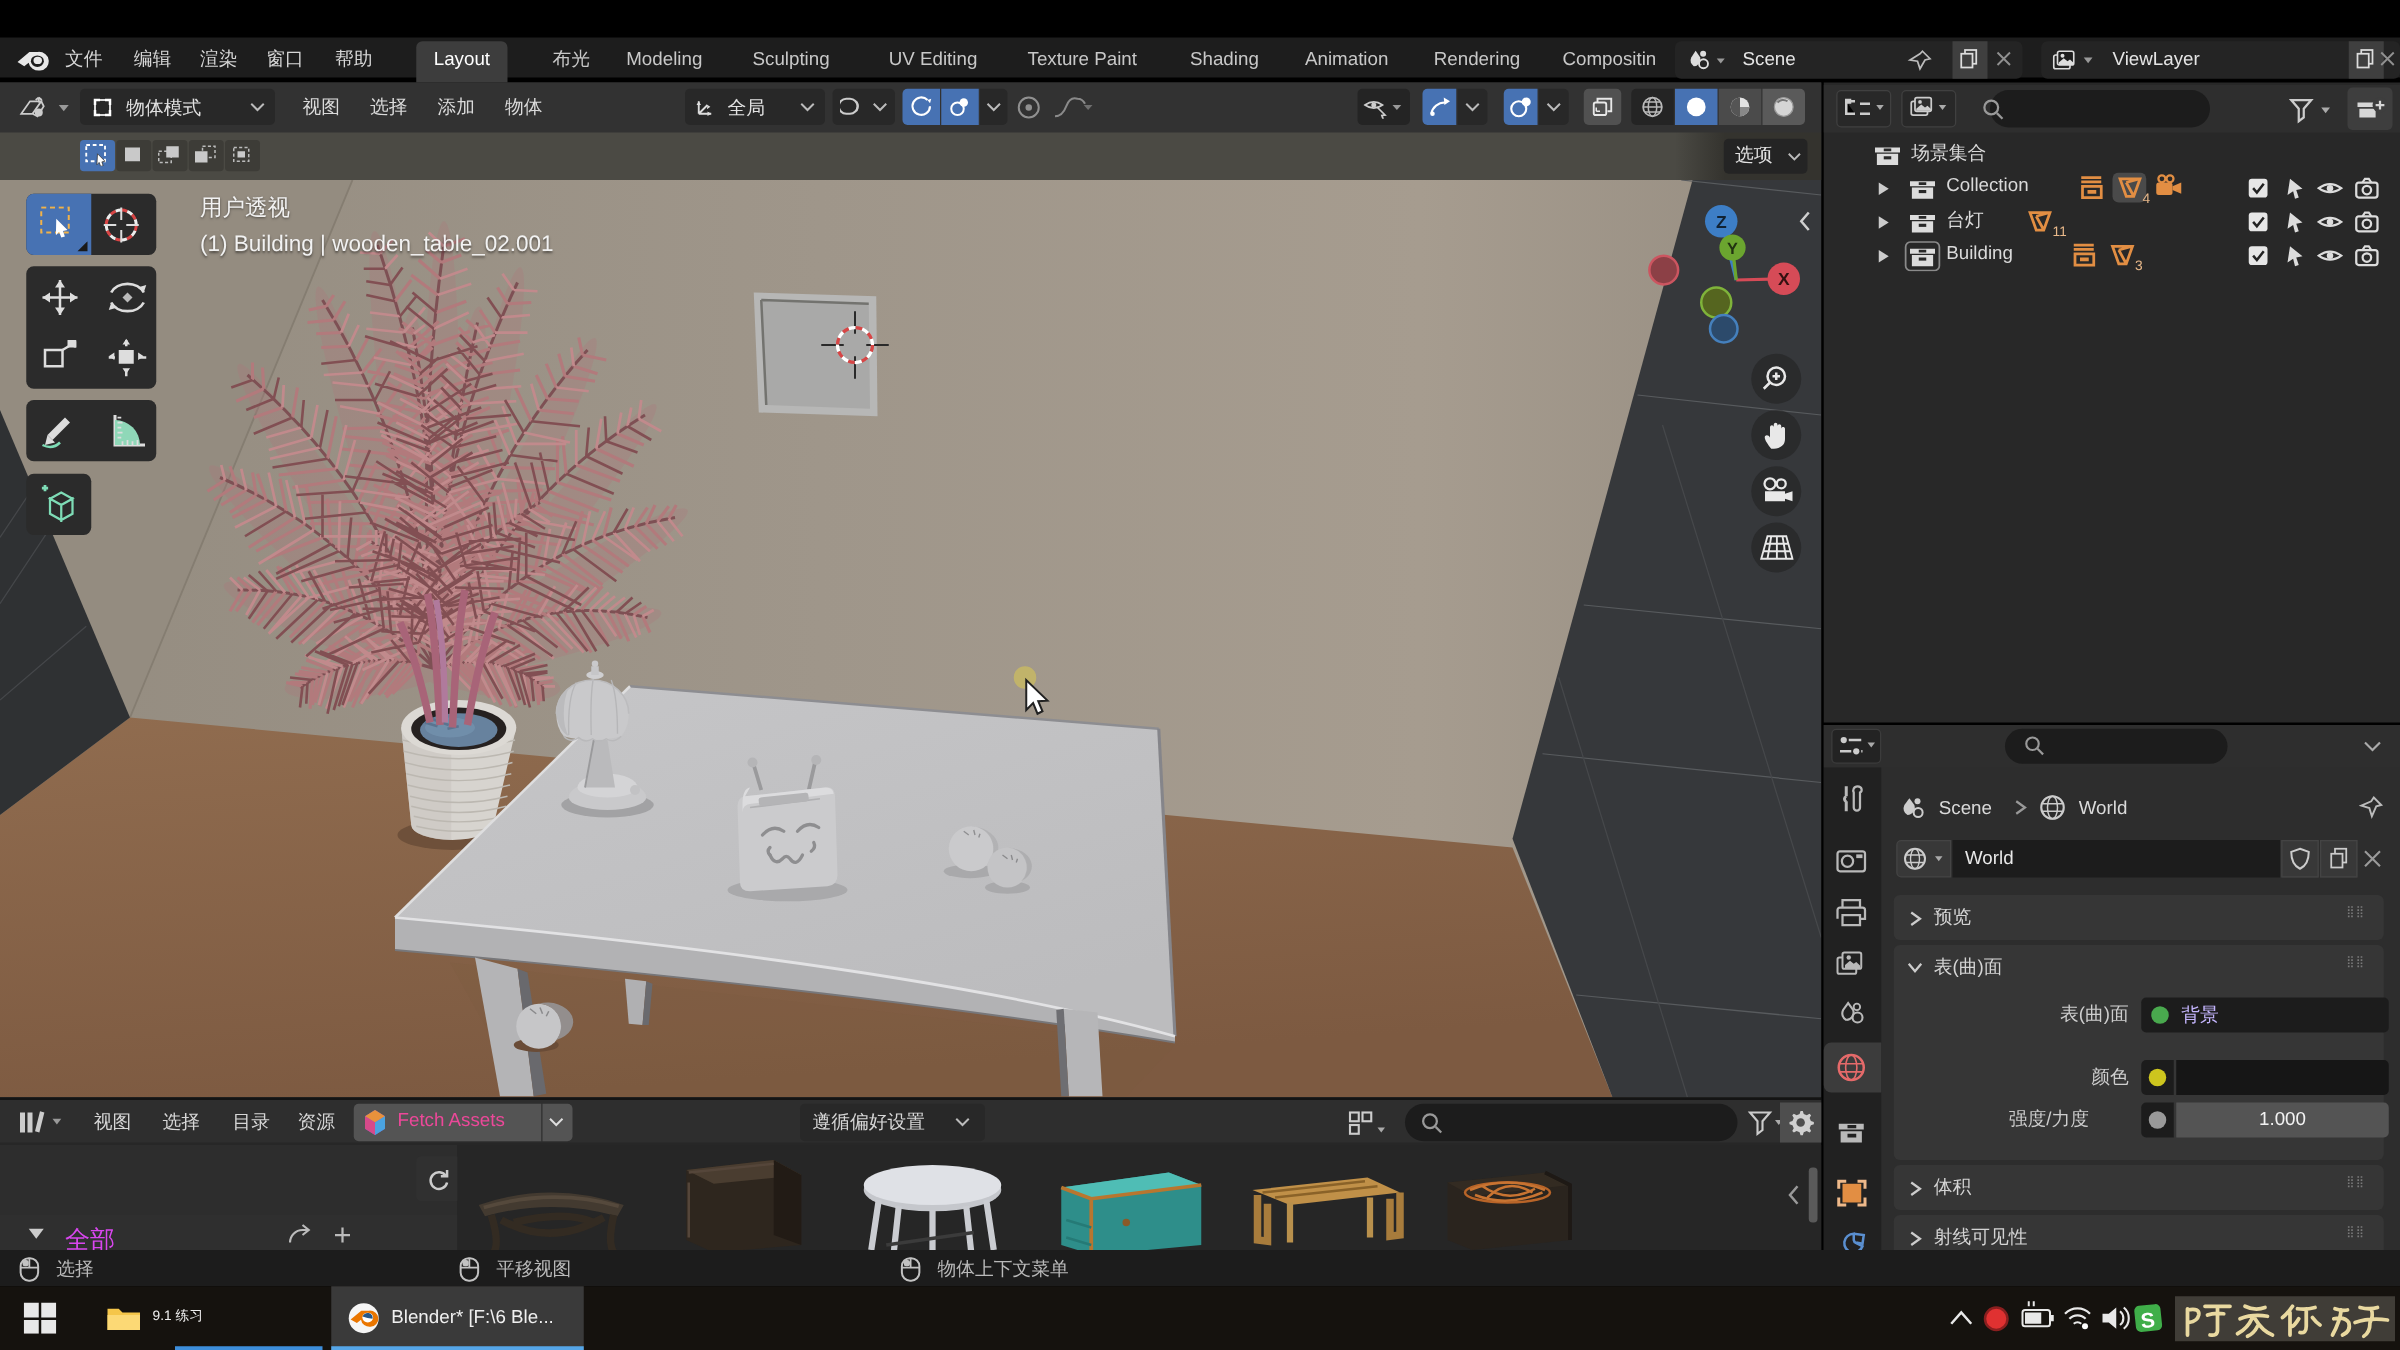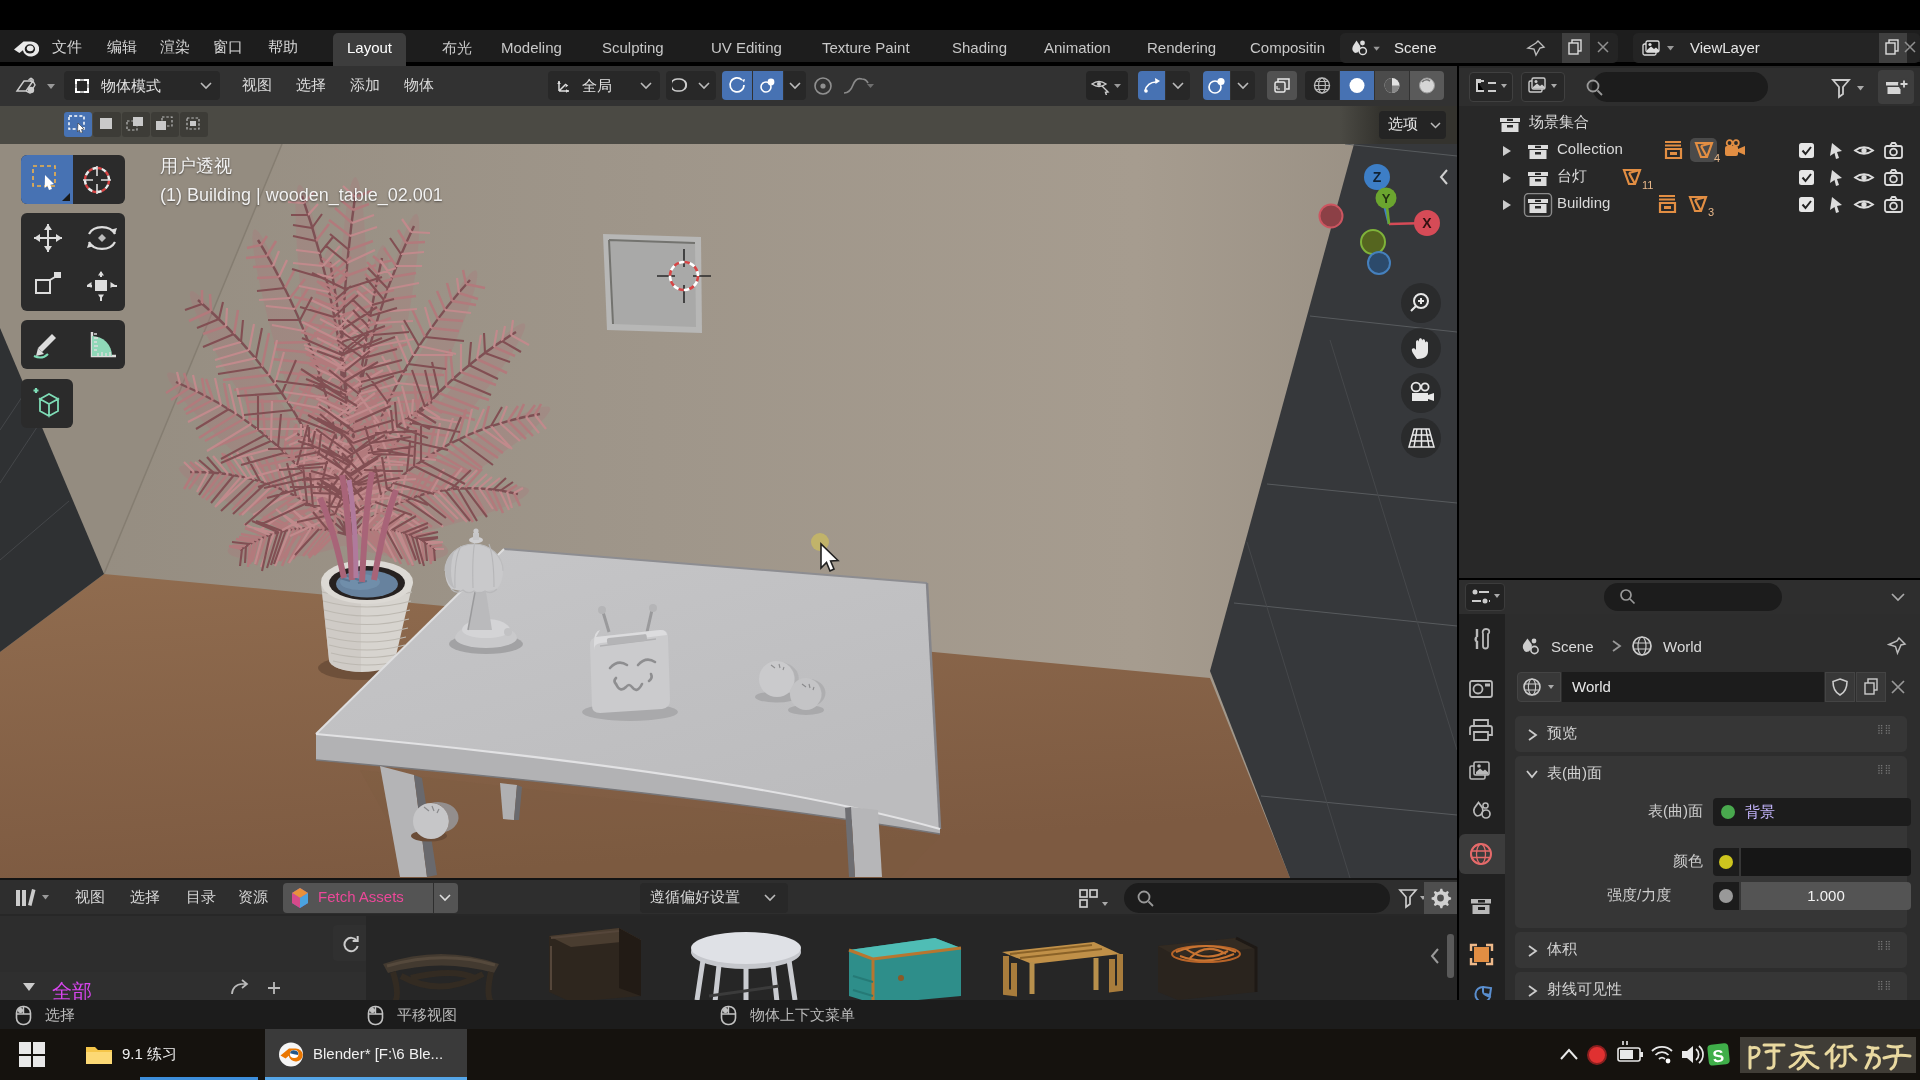--- a/index.html
+++ b/index.html
@@ -943,21 +943,21 @@
  <svg class="abs" style="left:19px;top:13px" width="26" height="25" viewBox="0 0 26 25">
         <rect x="0" y="0" width="12" height="12" fill="#e8e8e8"></rect>
         <rect x="14" y="0" width="12" height="12" fill="#e8e8e8"></rect>
         <rect x="0" y="14" width="12" height="11" fill="#e8e8e8"></rect>
         <rect x="14" y="14" width="12" height="11" fill="#e8e8e8"></rect>
       </svg>
  <svg class="abs" style="left:84px;top:14px" width="30" height="24" viewBox="0 0 30 24">
         <path d="M2 4 h9 l3 3 h14 v14 h-26 z" fill="#f5c64a"></path>
         <path d="M2 9 h26 v12 h-26 z" fill="#fcd975"></path>
       </svg>
- <span class="abs" style="left:122px;top:16px;color:#f0f0f0;font-size:15px">9.1 练习</span>
+ <span class="abs" style="left:122px;top:16px;color:#f0f0f0;font-size:11px">9.1 练习</span>
  <div class="abs" style="left:140px;top:48px;width:118px;height:3px;background:#3d8edb;"></div>
  <div class="abs" style="left:265px;top:0;width:202px;height:51px;background:#3a3a3a;"></div>
  <svg class="abs" style="left:278px;top:13px" width="26" height="25" viewBox="0 0 26 25">
   <circle cx="13" cy="12.5" r="12" fill="#f5f5f5"></circle>
   <path d="M2.5 13.5 L11 6.5 L17.5 6.5 A7 6.5 0 1 1 10.8 13.8 L7.5 16.4 Z" fill="#ea7600"></path>
   <ellipse cx="16.2" cy="12" rx="4.3" ry="3.9" fill="#fff"></ellipse>
   <path d="M12 11.2 A4.1 3.7 0 0 1 20 13 L16 12.3 Z" fill="#265787"></path>
  </svg>
  <span class="abs" style="left:313px;top:16px;color:#f0f0f0;font-size:15px">Blender* [F:\6 Ble...</span>
  <div class="abs" style="left:265px;top:48px;width:202px;height:3px;background:#55a6e8;"></div>

